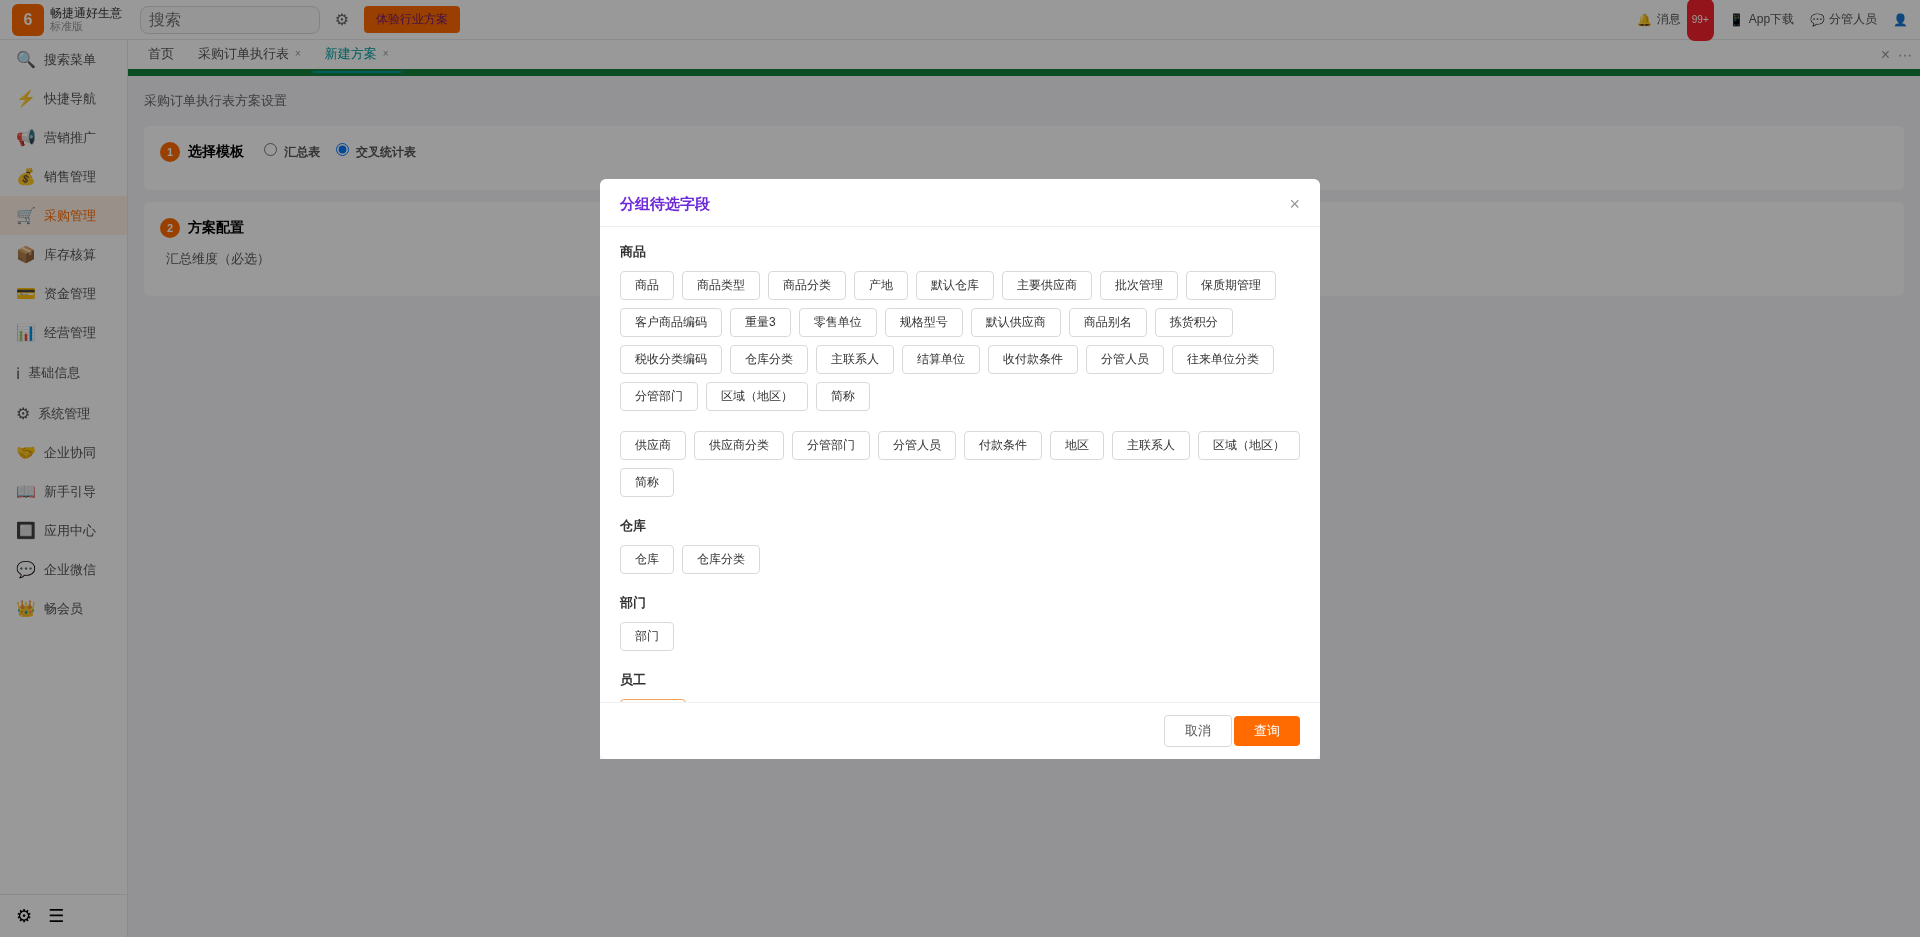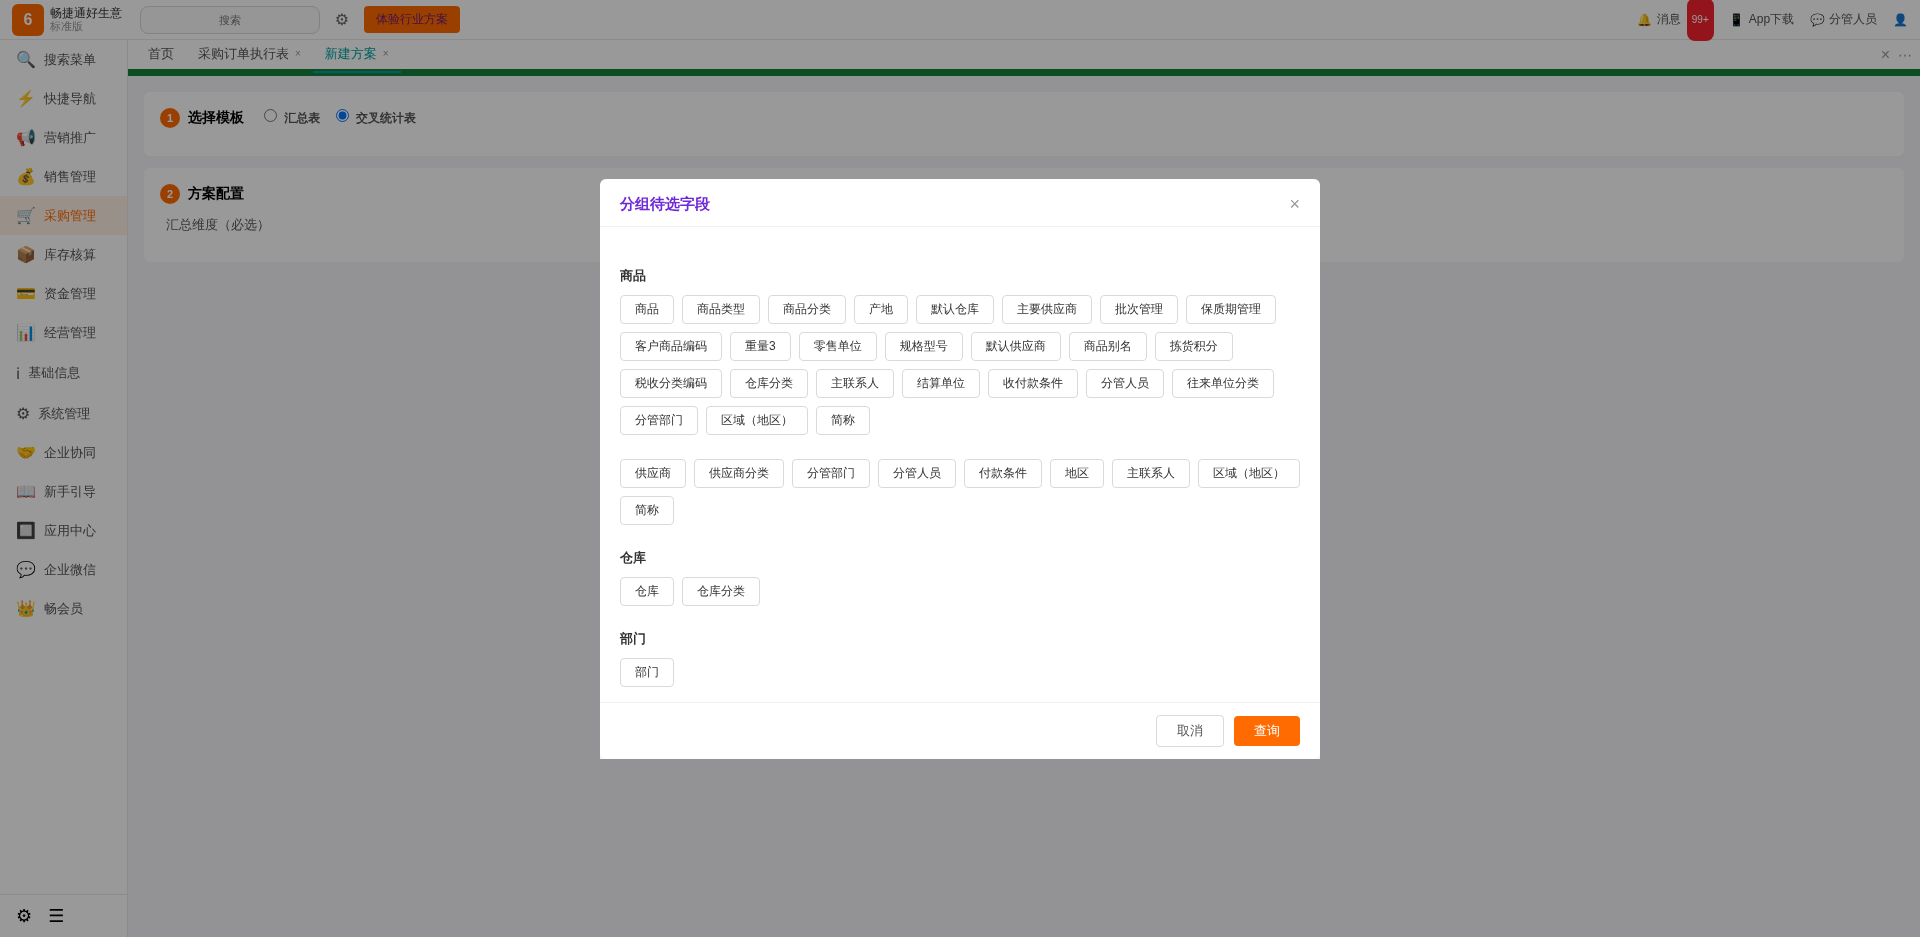--- a/index.html
+++ b/index.html
@@ -28,23 +28,22 @@
       display: flex; align-items: center; justify-content: center;
       color: white; font-size: 16px; font-weight: bold;
     }
     .logo-text { font-size: 12px; color: #333; line-height: 1.2; }
     .search-box {
       height: 28px;
       border: 1px solid #d9d9d9;
       border-radius: 8px;
       padding: 0 8px;
       width: 180px;
-      font-size: 11px;
+      font-size: 16px;
       background: #fafafa;
-      text-align: center;
     }
     .header-right {
       display: flex; align-items: center; gap: 16px; margin-left: auto;
     }
     .btn-trial {
       background: #ff6b00;
       color: #701a75;
       border: none;
       border-radius: 4px;
       padding: 5px 12px;
@@ -183,31 +182,31 @@
     .modal-body {
       flex: 1;
       overflow-y: auto;
       padding: 16px 20px;
     }
     .modal-footer {
       padding: 12px 20px;
       display: flex;
       align-items: center;
       justify-content: flex-end;
-      gap: 10px;
+      gap: 2px;
       border-top: 1px solid #f0f0f0;
       flex-shrink: 0;
       position: absolute;
       bottom: 0; left: 0; right: 0;
       background: white;
       border-radius: 0 0 6px 6px;
     }
 
     
-    .field-section { margin-bottom: 20px; margin-top: 24px; }
+    .field-section { margin-bottom: 20px; }
     .section-title {
       font-size: 13px;
       font-weight: 600;
       color: #333;
       margin-bottom: 10px;
     }
     .fields-grid {
       display: flex;
       flex-wrap: wrap;
       gap: 8px;
@@ -413,20 +412,21 @@
     <span>新建方案</span>
     <span class="tab-close">×</span>
   </div>
   <div class="tab-bar-right">
     <span style="cursor:pointer;color:#999;font-size:16px;">×</span>
     <span style="cursor:pointer;color:#999;font-size:14px;">⋯</span>
   </div>
 </div>
 
 <div class="main-content">
+  <div class="page-header">采购订单执行表方案设置</div>
 
   <div class="step-card">
     <div class="step-title">
       <div class="step-num">1</div>
       <span>选择模板</span>
       <span style="margin-left:12px;font-size:12px;color:#555;">
         <input type="radio" style="margin-right: 4px;">
         <span>汇总表</span>
         <input type="radio" checked="" style="margin-left: 12px; margin-right: 4px;">
         <span>交叉统计表</span>

